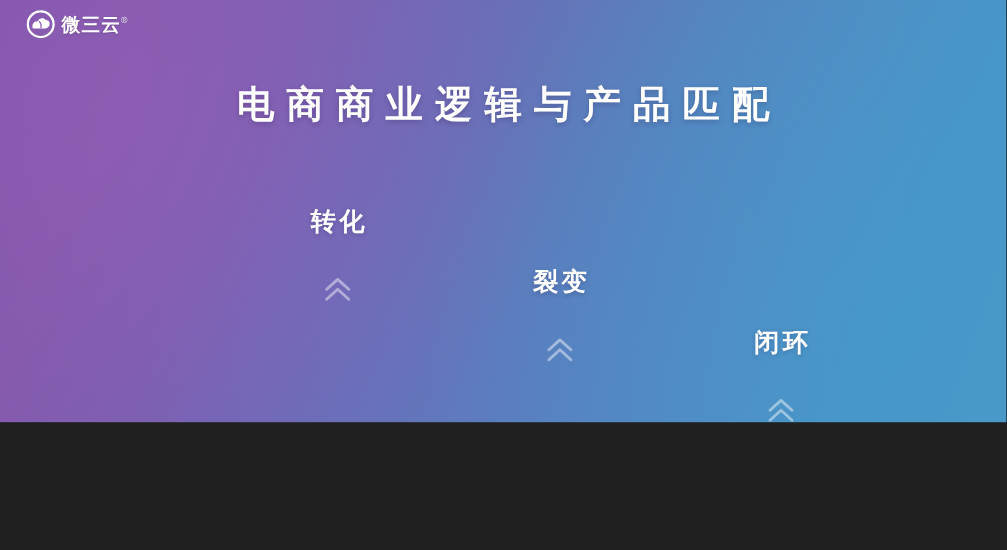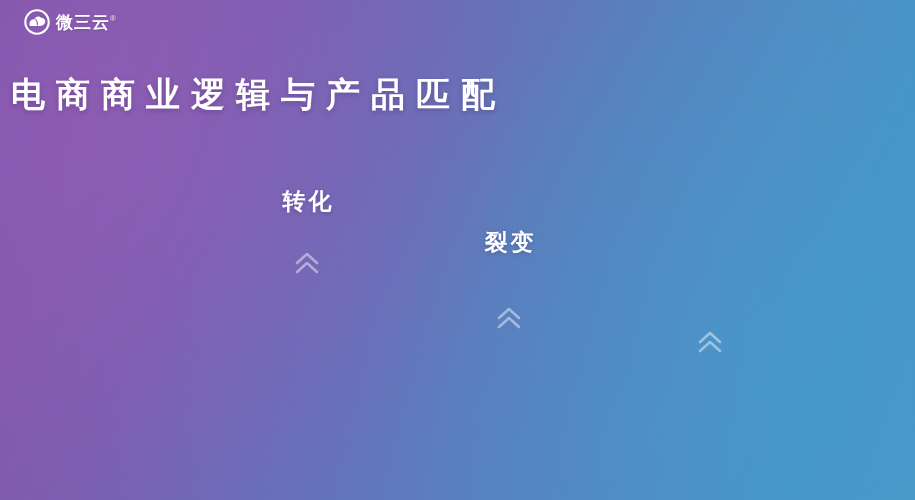--- a/index.html
+++ b/index.html
@@ -3,21 +3,21 @@
 <meta charset="utf-8">
 <style>
   html, body {
     margin: 0;
     padding: 0;
     background: #202020;
   }
   #stage {
     position: relative;
     width: 915px;
-    height: 500px;
+    height: 384px;
     overflow: hidden;
     font-family: "Liberation Sans", "DejaVu Sans", sans-serif;
     background: linear-gradient(110deg,
         #7d56aa 0%,
         #8159ac 12%,
         #7a5fb0 24%,
         #6c6bb6 38%,
         #6276b8 50%,
         #5683be 62%,
         #4e8fc4 76%,
@@ -66,20 +66,21 @@
     font-weight: 400;
     opacity: .85;
   }
 
   
   .title {
     position: absolute;
     left: 0;
     right: 0;
     top: 46px;
+    text-align: center;
     font-size: 34px;
     font-weight: 700;
     letter-spacing: 11px;
     text-indent: 11px;
     color: #ffffff;
     text-shadow: 0 2px 5px rgba(40,20,70,.25);
   }
 
   
   .stage-label {
@@ -121,28 +122,29 @@
   <div class="title">电商商业逻辑与产品匹配</div>
 
   <div class="stage-label" style="left:247px; top:114px;">转化</div>
   <div class="chev" style="left:247px; top:148px;">
     <svg width="30" height="24" viewBox="0 0 30 24">
       <path d="M5 12 L15 3 L25 12" fill="none" stroke="#ffffff" stroke-width="2.6" stroke-linecap="round" stroke-linejoin="round"></path>
       <path d="M5 21 L15 12 L25 21" fill="none" stroke="#ffffff" stroke-width="2.6" stroke-linecap="round" stroke-linejoin="round"></path>
     </svg>
   </div>
 
-  <div class="stage-label" style="left:449px; top:100px;">裂变</div>
+  <div class="stage-label" style="left:449px; top:114px;">裂变</div>
   <div class="chev" style="left:449px; top:148px;">
     <svg width="30" height="24" viewBox="0 0 30 24">
       <path d="M5 12 L15 3 L25 12" fill="none" stroke="#ffffff" stroke-width="2.6" stroke-linecap="round" stroke-linejoin="round"></path>
       <path d="M5 21 L15 12 L25 21" fill="none" stroke="#ffffff" stroke-width="2.6" stroke-linecap="round" stroke-linejoin="round"></path>
     </svg>
   </div>
 
+  <div class="stage-label" style="left:650px; top:114px;">闭环</div>
   <div class="chev" style="left:650px; top:148px;">
     <svg width="30" height="24" viewBox="0 0 30 24">
       <path d="M5 12 L15 3 L25 12" fill="none" stroke="#ffffff" stroke-width="2.6" stroke-linecap="round" stroke-linejoin="round"></path>
       <path d="M5 21 L15 12 L25 21" fill="none" stroke="#ffffff" stroke-width="2.6" stroke-linecap="round" stroke-linejoin="round"></path>
     </svg>
   </div>
 
 </div>
 
 </body></html>

